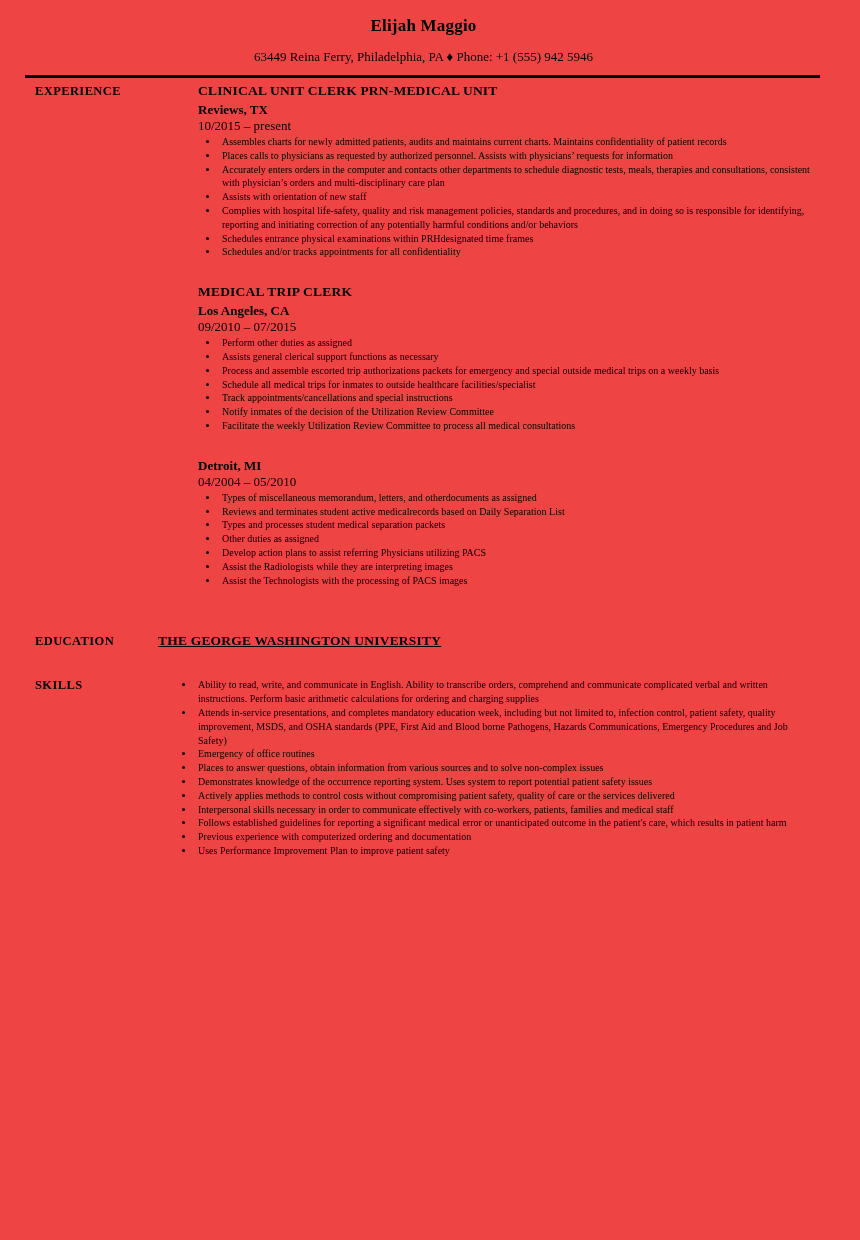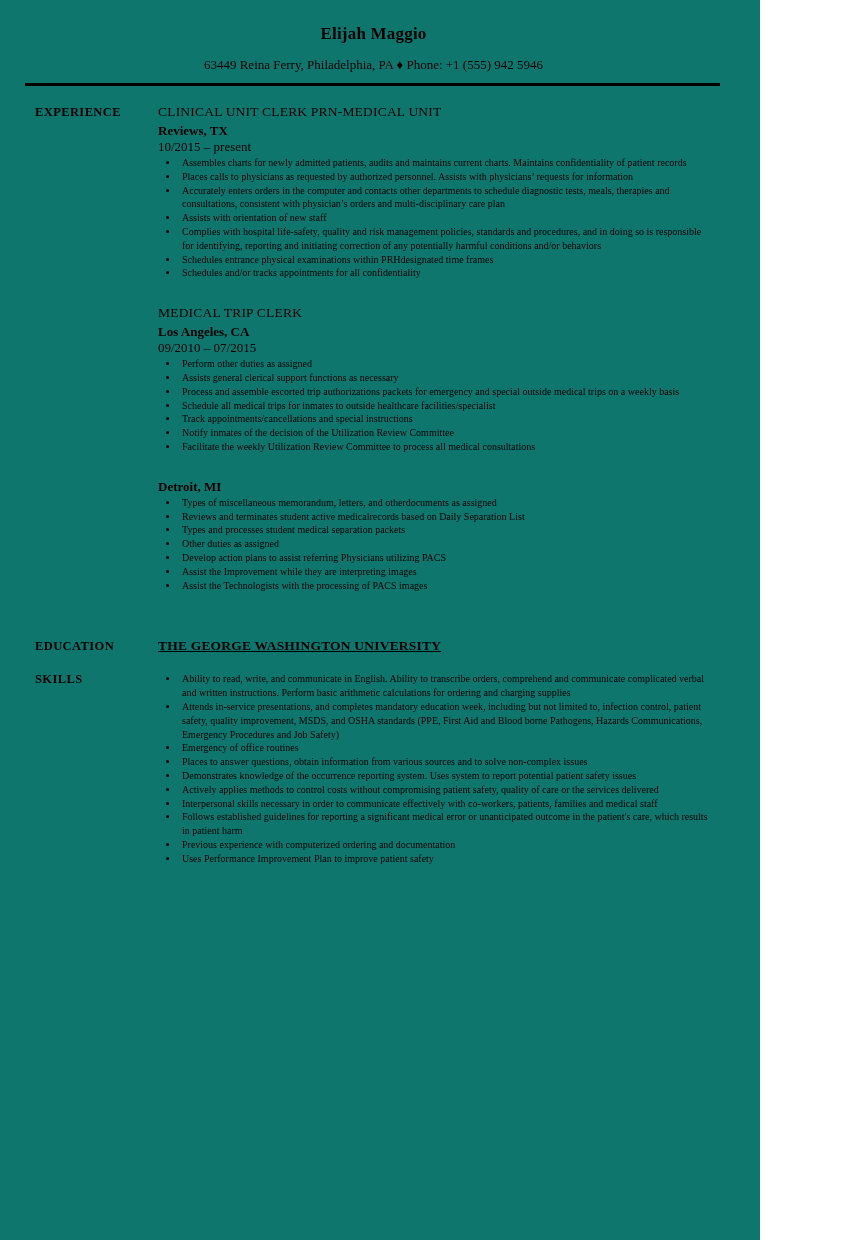--- a/index.html
+++ b/index.html
@@ -1,24 +1,24 @@
 <!DOCTYPE html>
 <html><head>
 <meta charset="utf-8">
 <style>
   html, body { margin: 0; padding: 0; background: #ffffff; }
   .page {
     position: relative;
-    width: 760px;
+    width: 860px;
     height: 1240px;
     box-sizing: border-box;
-    background: #0f766e;
+    background: #ef4444;
     color: #000000;
     font-family: "Liberation Serif", "DejaVu Serif", serif;
-    padding: 24px 48px 0 35px;
+    padding: 16px 48px 0 35px;
     overflow: hidden;
   }
   .name {
     font-size: 17px;
     font-weight: bold;
     text-align: center;
     margin: 0 0 13px 0;
     letter-spacing: 0.2px;
   }
   .contact {
@@ -30,34 +30,34 @@
   .rule {
     border: none;
     border-top: 3px solid #000000;
     margin: 0 -8px 0 -10px;
   }
   .section {
     display: grid;
     grid-template-columns: 123px 1fr;
     align-items: start;
   }
-  .section-experience { margin-top: 18px; }
+  .section-experience { margin-top: 5px; gap: 40px; }
   .section-education  { margin-top: 46px; }
-  .section-skills     { margin-top: 17px; }
+  .section-skills     { margin-top: 28px; gap: 16px; }
   .section-label {
     font-weight: bold;
     font-size: 12.5px;
     letter-spacing: 0.4px;
     padding-top: 1px;
   }
   .job { margin-bottom: 25px; }
   .job:last-child { margin-bottom: 0; }
   .job-title {
     font-size: 13.5px;
-    font-weight: normal;
+    font-weight: bold;
     margin: 0;
     letter-spacing: 0.2px;
   }
   .job-location {
     font-size: 13px;
     font-weight: bold;
     margin: 3px 0 0 0;
   }
   .job-dates {
     font-size: 13px;
@@ -121,27 +121,28 @@
             <li>Process and assemble escorted trip authorizations packets for emergency and special outside medical trips on a weekly basis</li>
             <li>Schedule all medical trips for inmates to outside healthcare facilities/specialist</li>
             <li>Track appointments/cancellations and special instructions</li>
             <li>Notify inmates of the decision of the Utilization Review Committee</li>
             <li>Facilitate the weekly Utilization Review Committee to process all medical consultations</li>
           </ul>
       </article>
 
       <article class="job">
         <h3 class="job-location">Detroit, MI</h3>
+        <div class="job-dates">04/2004 – 05/2010</div>
         <ul class="bullets">
             <li>Types of miscellaneous memorandum, letters, and otherdocuments as assigned</li>
             <li>Reviews and terminates student active medicalrecords based on Daily Separation List</li>
             <li>Types and processes student medical separation packets</li>
             <li>Other duties as assigned</li>
             <li>Develop action plans to assist referring Physicians utilizing PACS</li>
-            <li>Assist the Improvement while they are interpreting images</li>
+            <li>Assist the Radiologists while they are interpreting images</li>
             <li>Assist the Technologists with the processing of PACS images</li>
           </ul>
       </article>
 
     </div>
   </section>
 
   <section class="section section-education">
     <div class="section-label">EDUCATION</div>
     <div class="section-content">

